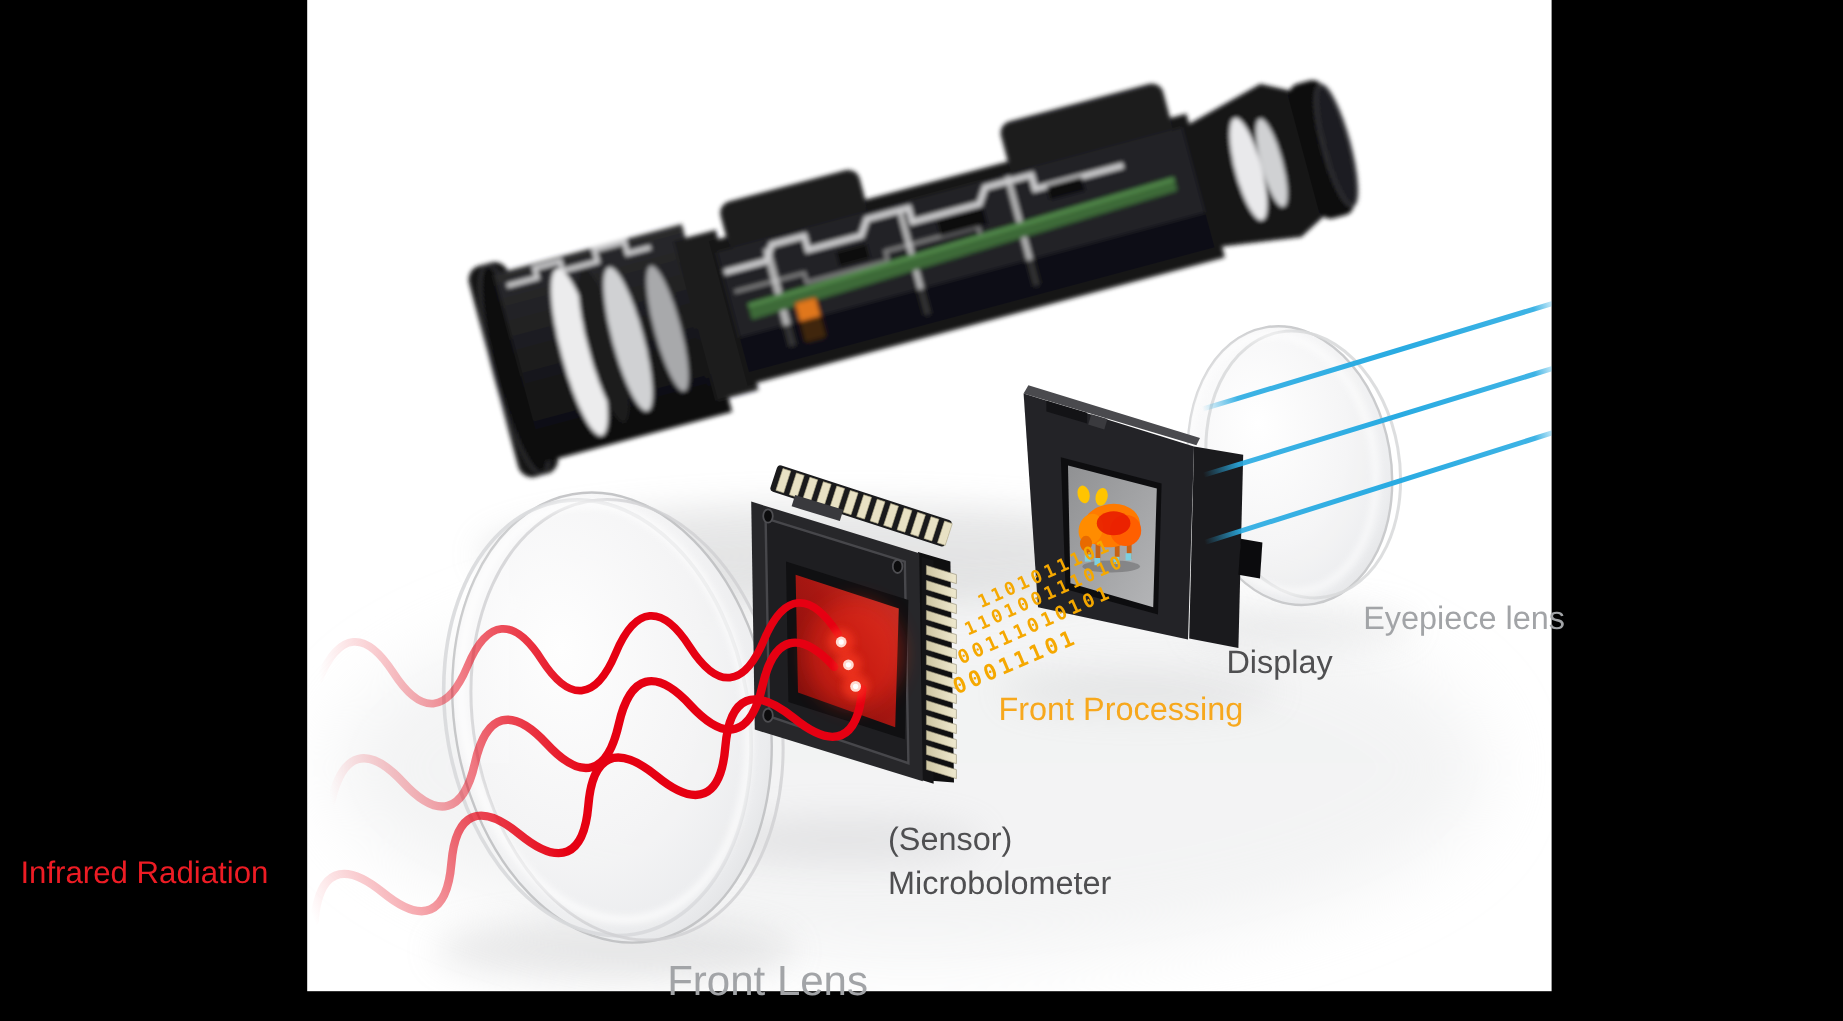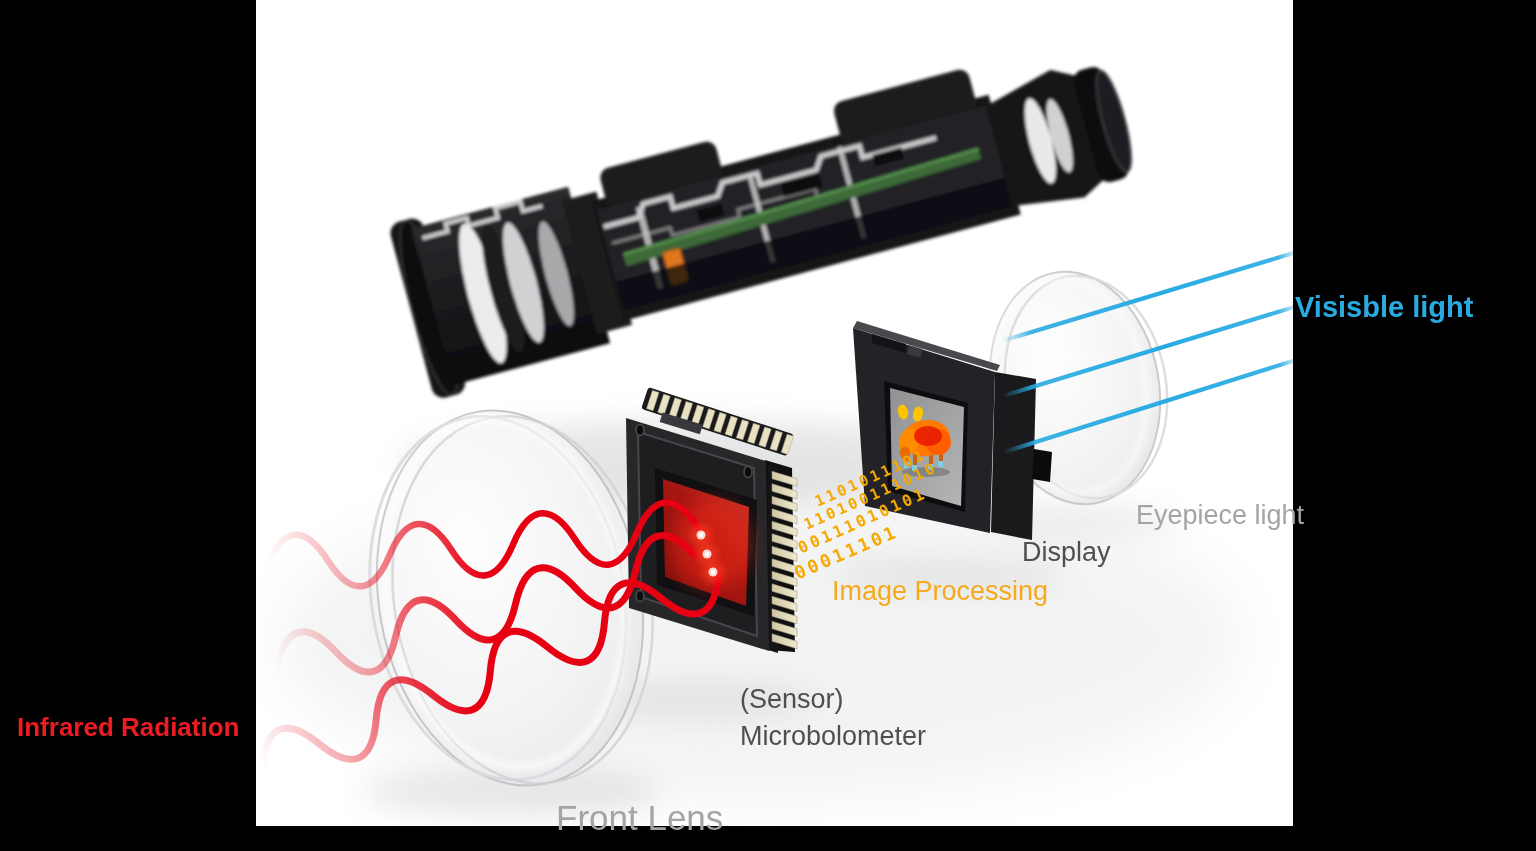--- a/index.html
+++ b/index.html
@@ -1,20 +1,20 @@
 <!DOCTYPE html>
 <html><head>
 <meta charset="utf-8">
 <style>
   html,body{margin:0;padding:0;background:#000;}
   #canvas{position:relative;width:1536px;height:851px;background:#000;overflow:hidden;
           font-family:"Liberation Sans",sans-serif;}
   #scene-svg{position:absolute;left:0;top:0;}
   .lbl{position:absolute;white-space:nowrap;}
-  #lbl-infrared{left:17px;top:712px;font-size:26px;font-weight:700;color:#ed1c24;}
+  #lbl-infrared{left:17px;top:712px;font-size:26px;font-weight:400;color:#ed1c24;}
   #lbl-visible{left:1295px;top:291px;font-size:29px;font-weight:700;color:#29abe2;}
   #lbl-frontlens{left:556px;top:798px;font-size:35px;color:#a2a4a7;}
   #lbl-micro{left:740px;top:681px;font-size:27px;color:#4f4f51;line-height:37px;}
   #lbl-improc{left:832px;top:576px;font-size:27px;color:#f7a81d;}
   #lbl-display{left:1022px;top:537px;font-size:27px;color:#4f4f51;}
   #lbl-eyepiece{left:1136px;top:500px;font-size:27px;color:#a2a4a7;}
   .bin{position:absolute;font-family:"DejaVu Sans Mono",monospace;font-weight:700;
        color:#f5a800;transform-origin:left top;letter-spacing:3px;}
   #bin-0{left:812px;top:494px;font-size:15px;transform:rotate(-24deg);}
   #bin-1{left:801px;top:517px;font-size:15px;transform:rotate(-24deg);}
@@ -260,23 +260,22 @@
 
   </g>
 </svg>
 
 <div class="bin" id="bin-0">1101011101</div>
 <div class="bin" id="bin-1">110100111010</div>
 <div class="bin" id="bin-2">00111010101</div>
 <div class="bin" id="bin-3">00011101</div>
 
 <div class="lbl" id="lbl-infrared">Infrared Radiation</div>
-<div class="lbl" id="lbl-visible">Visisble light</div>
 <div class="lbl" id="lbl-frontlens">Front Lens</div>
 <div class="lbl" id="lbl-micro">
   <div>(Sensor)</div>
   <div>Microbolometer</div>
 </div>
-<div class="lbl" id="lbl-improc">Image Processing</div>
+<div class="lbl" id="lbl-improc">Front Processing</div>
 <div class="lbl" id="lbl-display">Display</div>
-<div class="lbl" id="lbl-eyepiece">Eyepiece light</div>
+<div class="lbl" id="lbl-eyepiece">Eyepiece lens</div>
 
 </div>
 
 </body></html>

